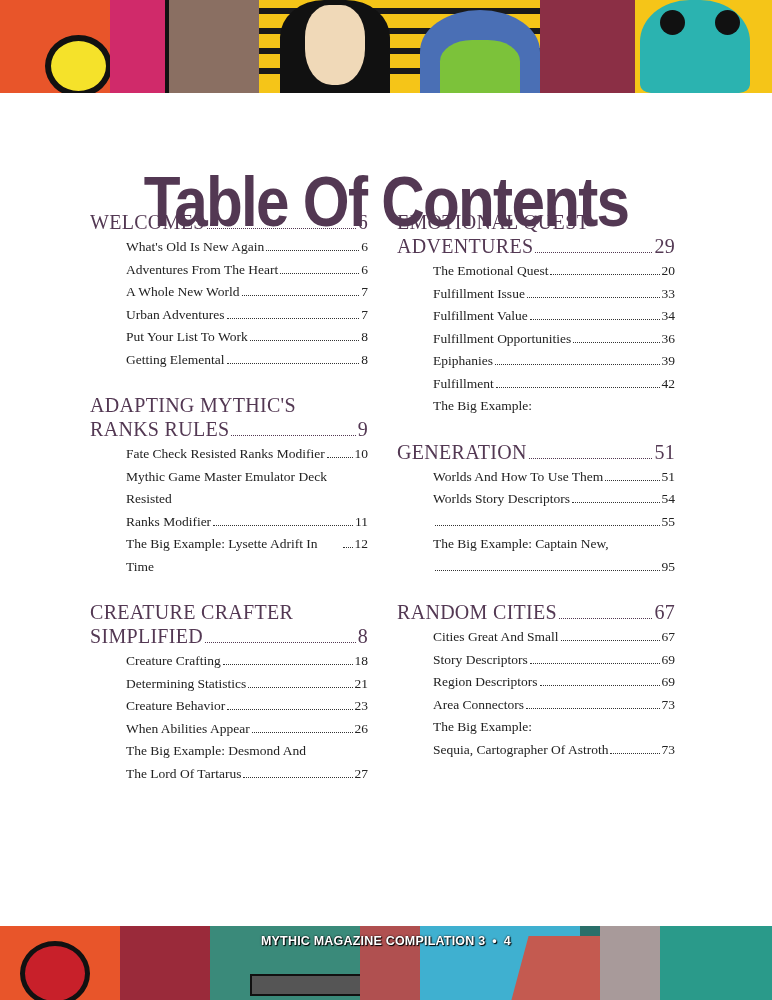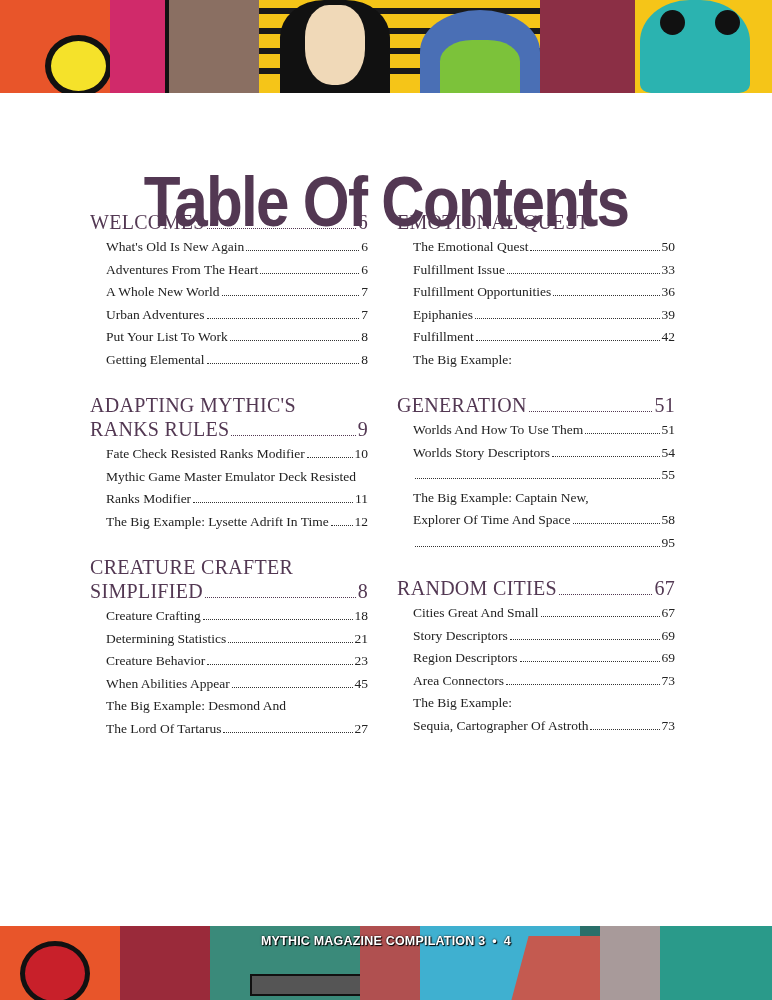--- a/index.html
+++ b/index.html
@@ -23,21 +23,21 @@
 
   .section { margin-bottom:22px; }
   .sec-head { color:#533853; font-size:20px; line-height:24px; letter-spacing:0.3px; }
   .sec-head .line { display:flex; align-items:baseline; }
   .dots { flex:1; border-bottom:1px dotted #333; margin:0 2px 4px 2px; min-width:10px; }
   .sec-head .dots { border-bottom-color:#533853; }
   .sec-head .pg { font-size:20px; }
 
   .items { padding-left:16px; margin-top:2px; }
   .item { font-size:13.5px; color:#222; line-height:22.5px; }
-  .item .line { display:flex; align-items:baseline; }
+  .item .line { display:flex; align-items:baseline;margin-left:20px; }
   .item .pg { font-size:13.5px; }
 </style>
 </head>
 <body>
 
 <div class="banner-top">
   <div class="stripe" style="top:8px"></div>
   <div class="stripe" style="top:28px"></div>
   <div class="stripe" style="top:48px"></div>
   <div class="stripe" style="top:68px"></div>
@@ -179,21 +179,21 @@
           <div class="line">
             <span>Creature Behavior</span>
             <span class="dots"></span>
             <span class="pg">23</span>
           </div>
         </div>
         <div class="item">
           <div class="line">
             <span>When Abilities Appear</span>
             <span class="dots"></span>
-            <span class="pg">45</span>
+            <span class="pg">26</span>
           </div>
         </div>
         <div class="item">
           <div class="line">
             <span>The Big Example: Desmond And</span>
           </div>
           <div class="line">
             <span>The Lord Of Tartarus</span>
             <span class="dots"></span>
             <span class="pg">27</span>
@@ -201,38 +201,50 @@
         </div>
       </div>
     </div>
   </div>
 <div class="col right" id="col-right">
     <div class="section">
       <div class="sec-head">
         <div class="line">
           <span>EMOTIONAL QUEST</span>
         </div>
+        <div class="line">
+          <span>ADVENTURES</span>
+          <span class="dots"></span>
+          <span class="pg">29</span>
+        </div>
       </div>
       <div class="items">
         <div class="item">
           <div class="line">
             <span>The Emotional Quest</span>
             <span class="dots"></span>
-            <span class="pg">50</span>
+            <span class="pg">20</span>
           </div>
         </div>
         <div class="item">
           <div class="line">
             <span>Fulfillment Issue</span>
             <span class="dots"></span>
             <span class="pg">33</span>
           </div>
         </div>
         <div class="item">
           <div class="line">
+            <span>Fulfillment Value</span>
+            <span class="dots"></span>
+            <span class="pg">34</span>
+          </div>
+        </div>
+        <div class="item">
+          <div class="line">
             <span>Fulfillment Opportunities</span>
             <span class="dots"></span>
             <span class="pg">36</span>
           </div>
         </div>
         <div class="item">
           <div class="line">
             <span>Epiphanies</span>
             <span class="dots"></span>
             <span class="pg">39</span>
@@ -277,25 +289,20 @@
         </div>
         <div class="item">
           <div class="line">
             <span class="dots"></span>
             <span class="pg">55</span>
           </div>
         </div>
         <div class="item">
           <div class="line">
             <span>The Big Example: Captain New,</span>
-          </div>
-          <div class="line">
-            <span>Explorer Of Time And Space</span>
-            <span class="dots"></span>
-            <span class="pg">58</span>
           </div>
         </div>
         <div class="item">
           <div class="line">
             <span class="dots"></span>
             <span class="pg">95</span>
           </div>
         </div>
       </div>
     </div>

